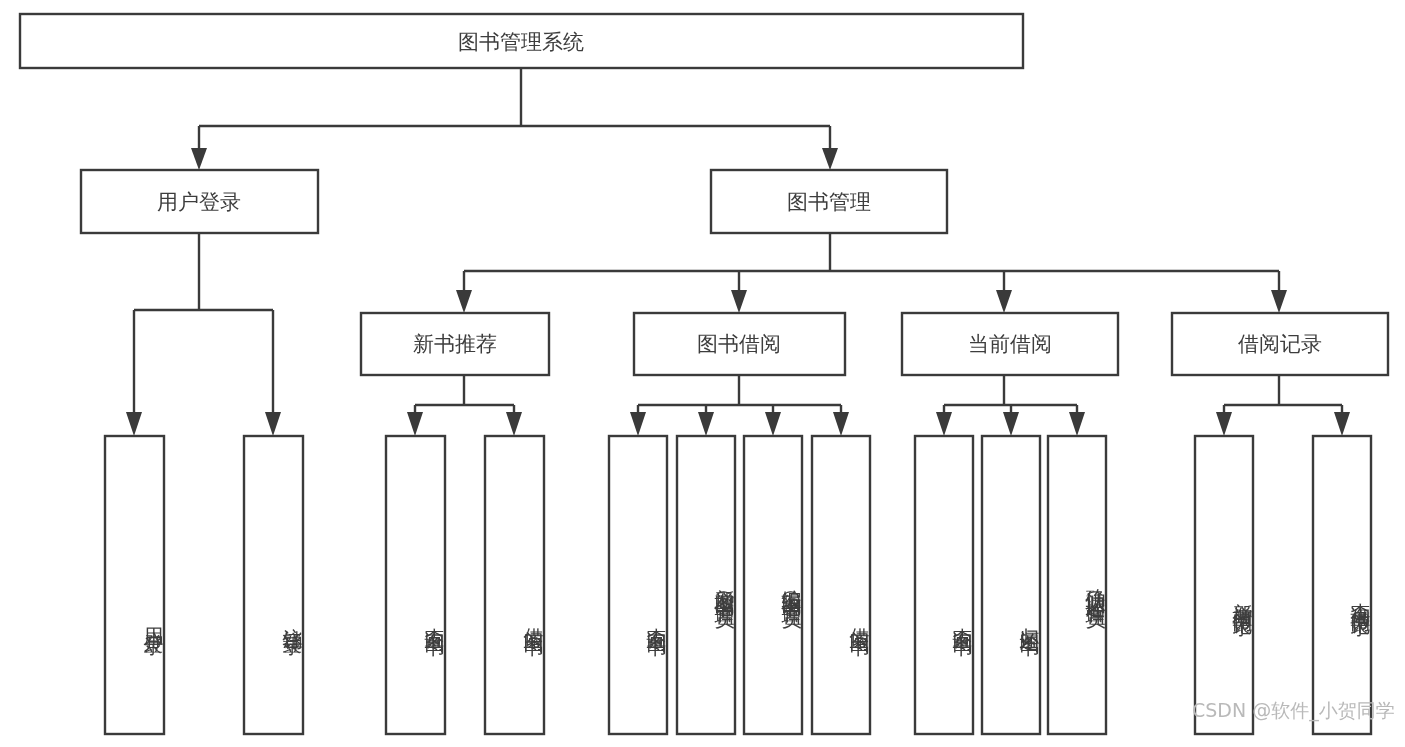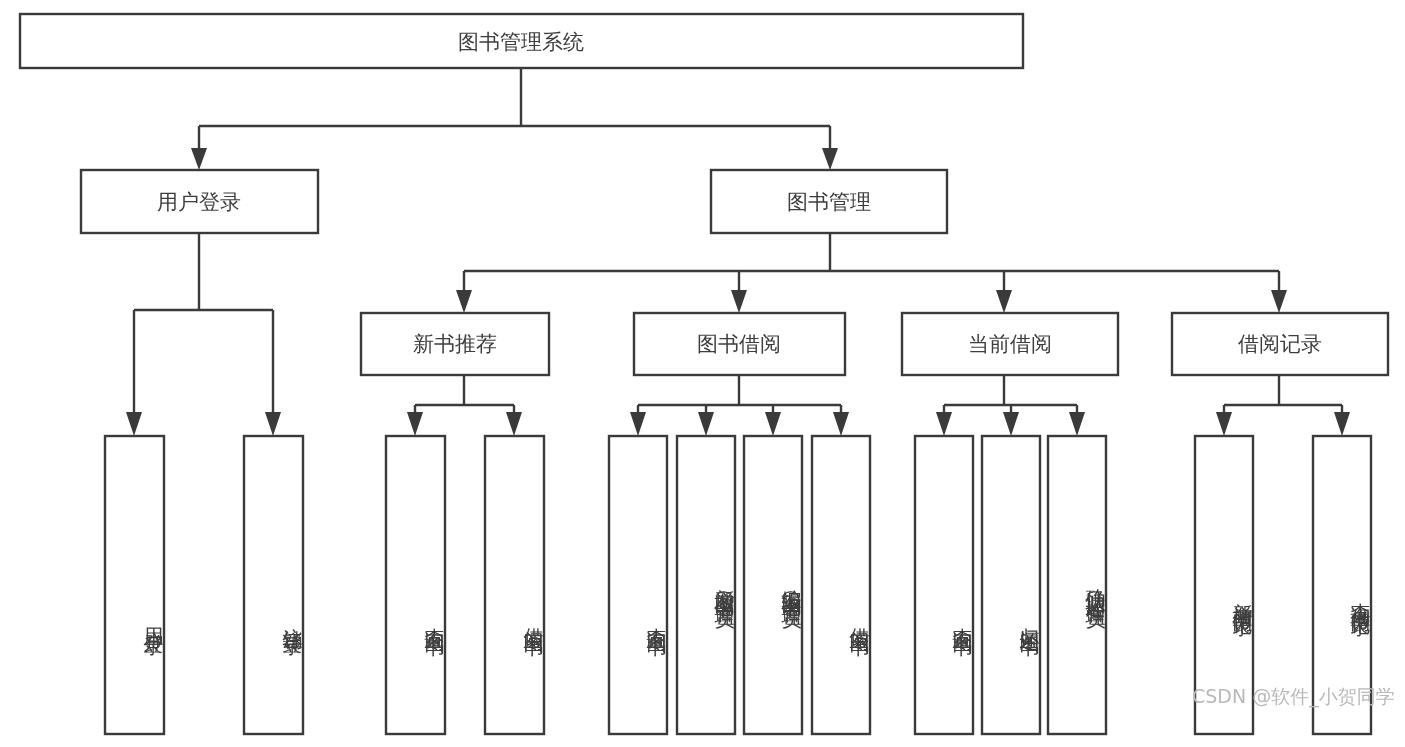--- a/index.html
+++ b/index.html
@@ -204,15 +204,15 @@
   <div class="leaf-label" style="left:744px; top:444px; width:58px; height:285px;">编辑图书（管理员）</div>
   <div class="leaf-label" style="left:812px; top:508px; width:58px; height:220px;">借阅图书</div>
 
   <div class="leaf-label" style="left:915px; top:508px; width:58px; height:220px;">查询图书</div>
   <div class="leaf-label" style="left:982px; top:508px; width:58px; height:220px;">归还图书</div>
   <div class="leaf-label" style="left:1048px; top:444px; width:58px; height:285px;">确认归还（管理员）</div>
 
   <div class="leaf-label" style="left:1195px; top:466px; width:58px; height:260px;">新增借阅记录</div>
   <div class="leaf-label" style="left:1313px; top:466px; width:58px; height:260px;">查询借阅记录</div>
 
-  <div class="watermark" style="left:1192px; top:684px;">CSDN @软件_小贺同学</div>
+  <div class="watermark" style="left:1192px; top:698px;">CSDN @软件_小贺同学</div>
 
 </div>
 
 </body></html>

